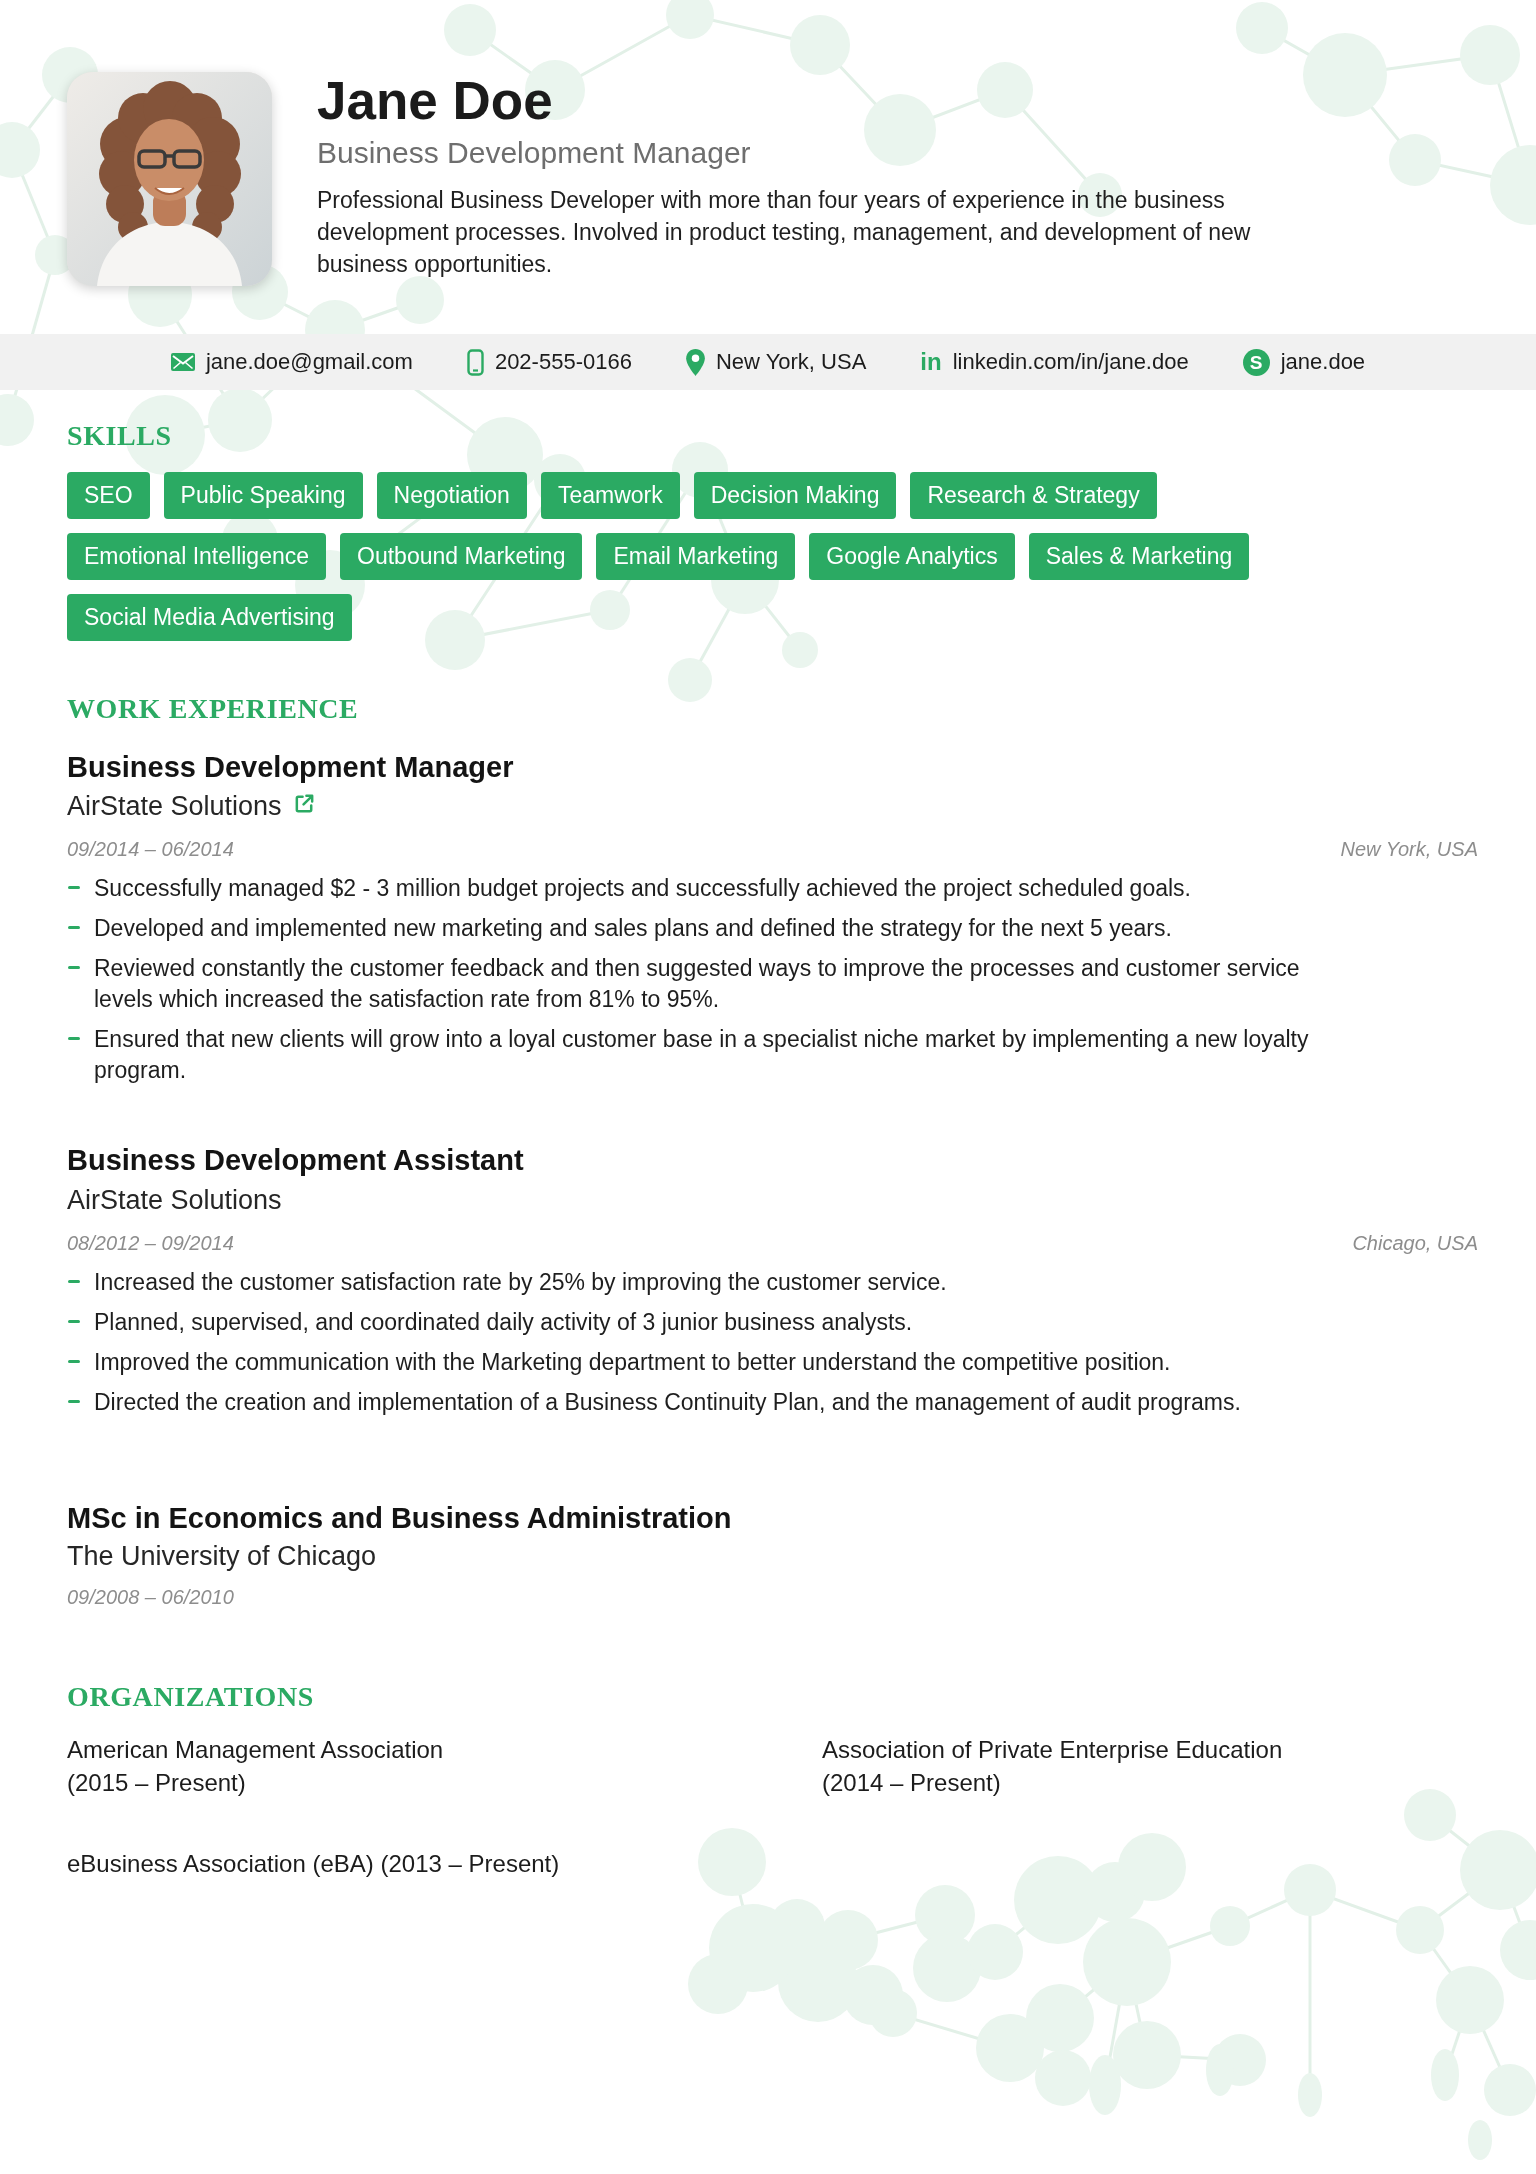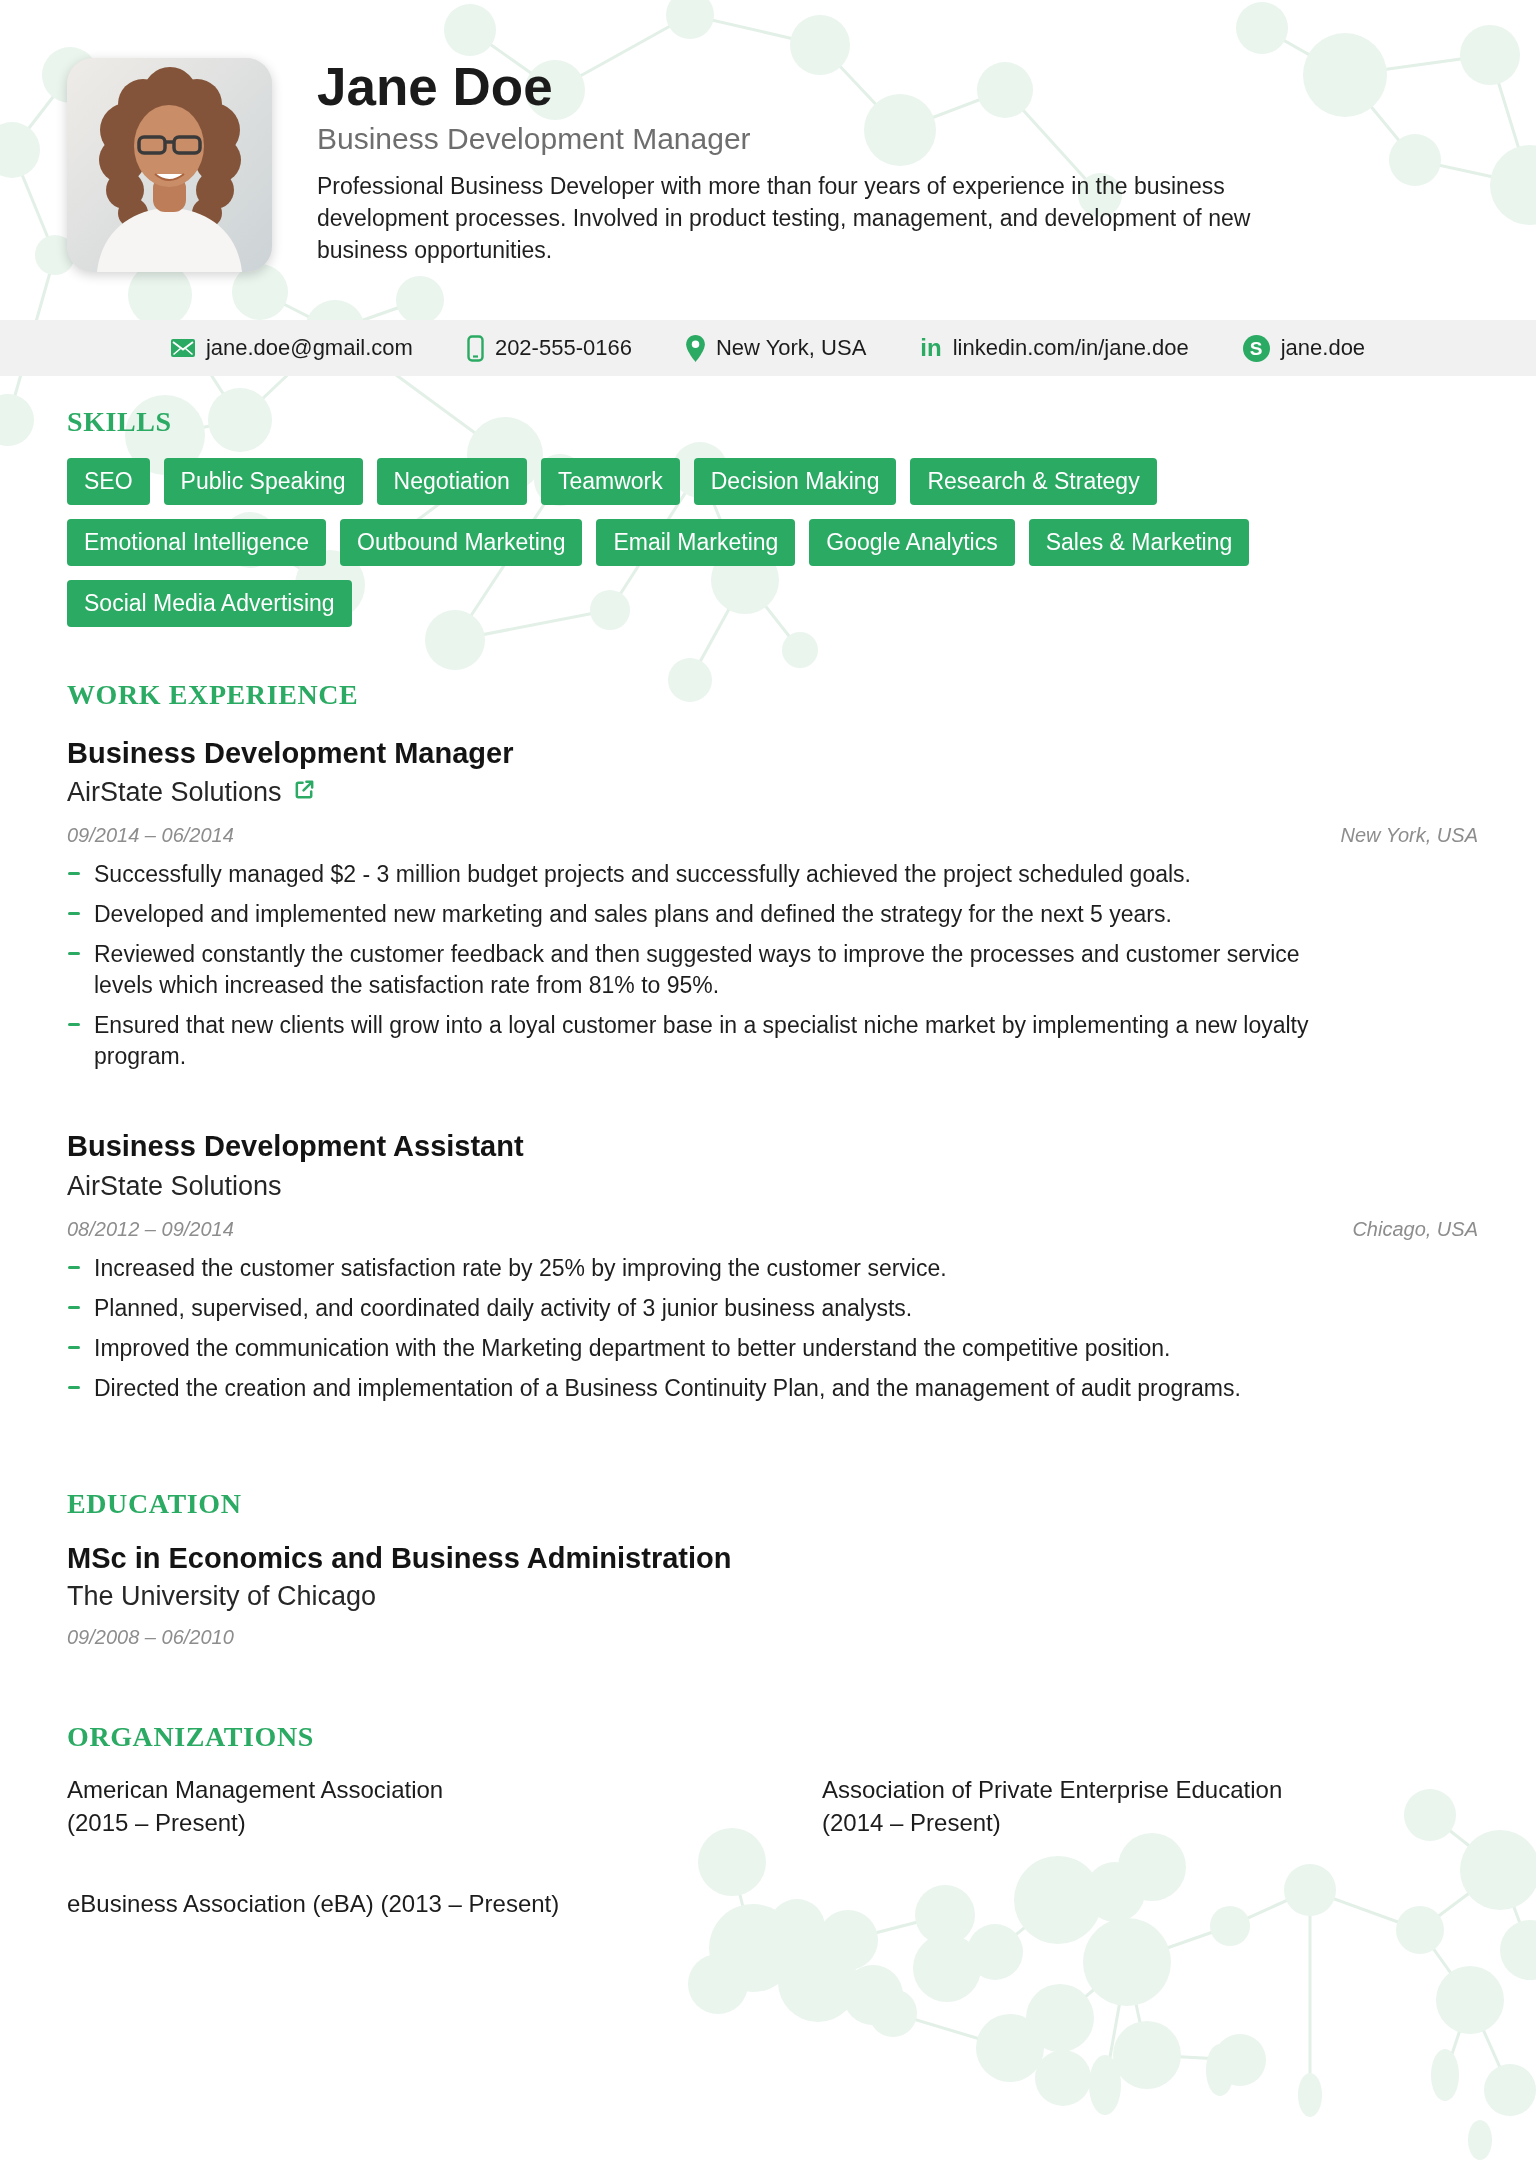--- a/index.html
+++ b/index.html
@@ -1,19 +1,19 @@
 <!DOCTYPE html>
 <html><head>
 <meta charset="utf-8">
 <style>
   html,body{margin:0;padding:0;background:#ffffff;}
   body{font-family:"Liberation Sans", sans-serif;}
   .page{position:relative;width:1536px;height:2174px;background:#ffffff;overflow:hidden;}
   .bg{position:absolute;left:0;top:0;width:1536px;height:2174px;pointer-events:none;}
-  .content{position:relative;padding:0 58px 0 67px;}
+  .content{position:relative;padding:14px 58px 0 67px;}
 
   
   .header{display:flex;padding-top:58px;}
   .photo{flex:none;width:205px;height:214px;border-radius:26px;overflow:hidden;
          box-shadow:0 3px 12px rgba(0,0,0,.18);background:#e7e3df;}
   .photo svg{display:block;}
   .header-text{margin-left:45px;padding-top:0;}
   h1.name{margin:0;font-size:53px;font-weight:600;color:#1b1b1b;line-height:1.08;}
   .job-title{margin-top:7px;font-size:30px;font-weight:400;color:#6e6e6e;}
   .summary{margin:14px 0 0;font-size:23px;line-height:32px;color:#1f1f1f;max-width:985px;}
@@ -300,21 +300,20 @@
         <ul class="bullets">
           <li>Increased the customer satisfaction rate by 25% by improving the customer service.</li>
           <li>Planned, supervised, and coordinated daily activity of 3 junior business analysts.</li>
           <li>Improved the communication with the Marketing department to better understand the competitive position.</li>
           <li>Directed the creation and implementation of a Business Continuity Plan, and the management of audit programs.</li>
         </ul>
       </article>
     </section>
 
     <section class="education">
-      <h2 class="sec-heading">EDUCATION</h2>
       <h3 class="edu-degree">MSc in Economics and Business Administration</h3>
       <div class="edu-school">The University of Chicago</div>
       <div class="edu-period">09/2008 – 06/2010</div>
     </section>
 
     <section class="organizations">
       <h2 class="sec-heading">ORGANIZATIONS</h2>
       <div class="org-grid">
         <div class="org-item">
           <div>American Management Association</div>

